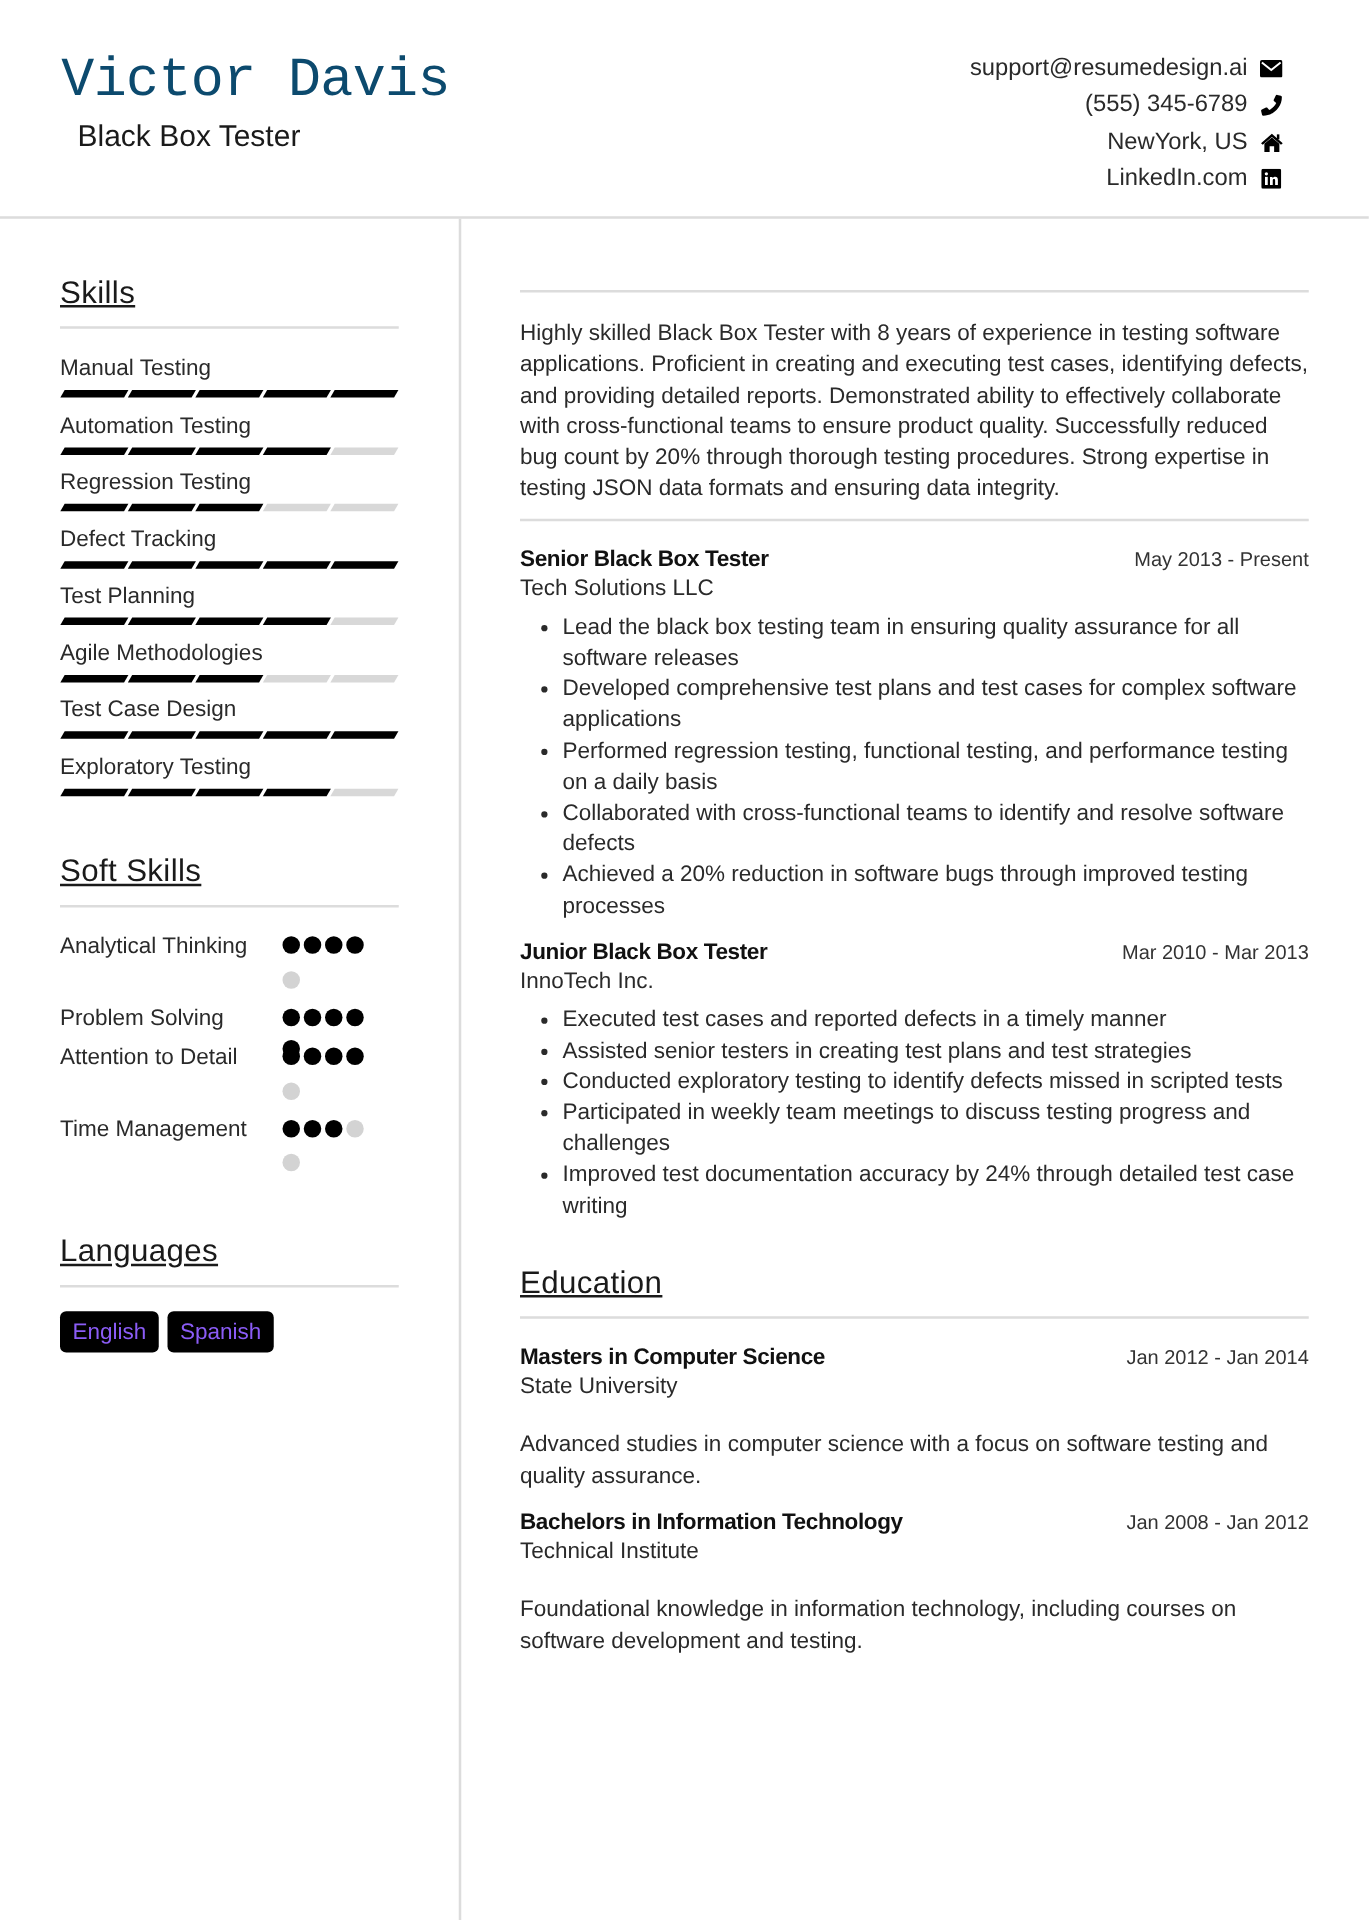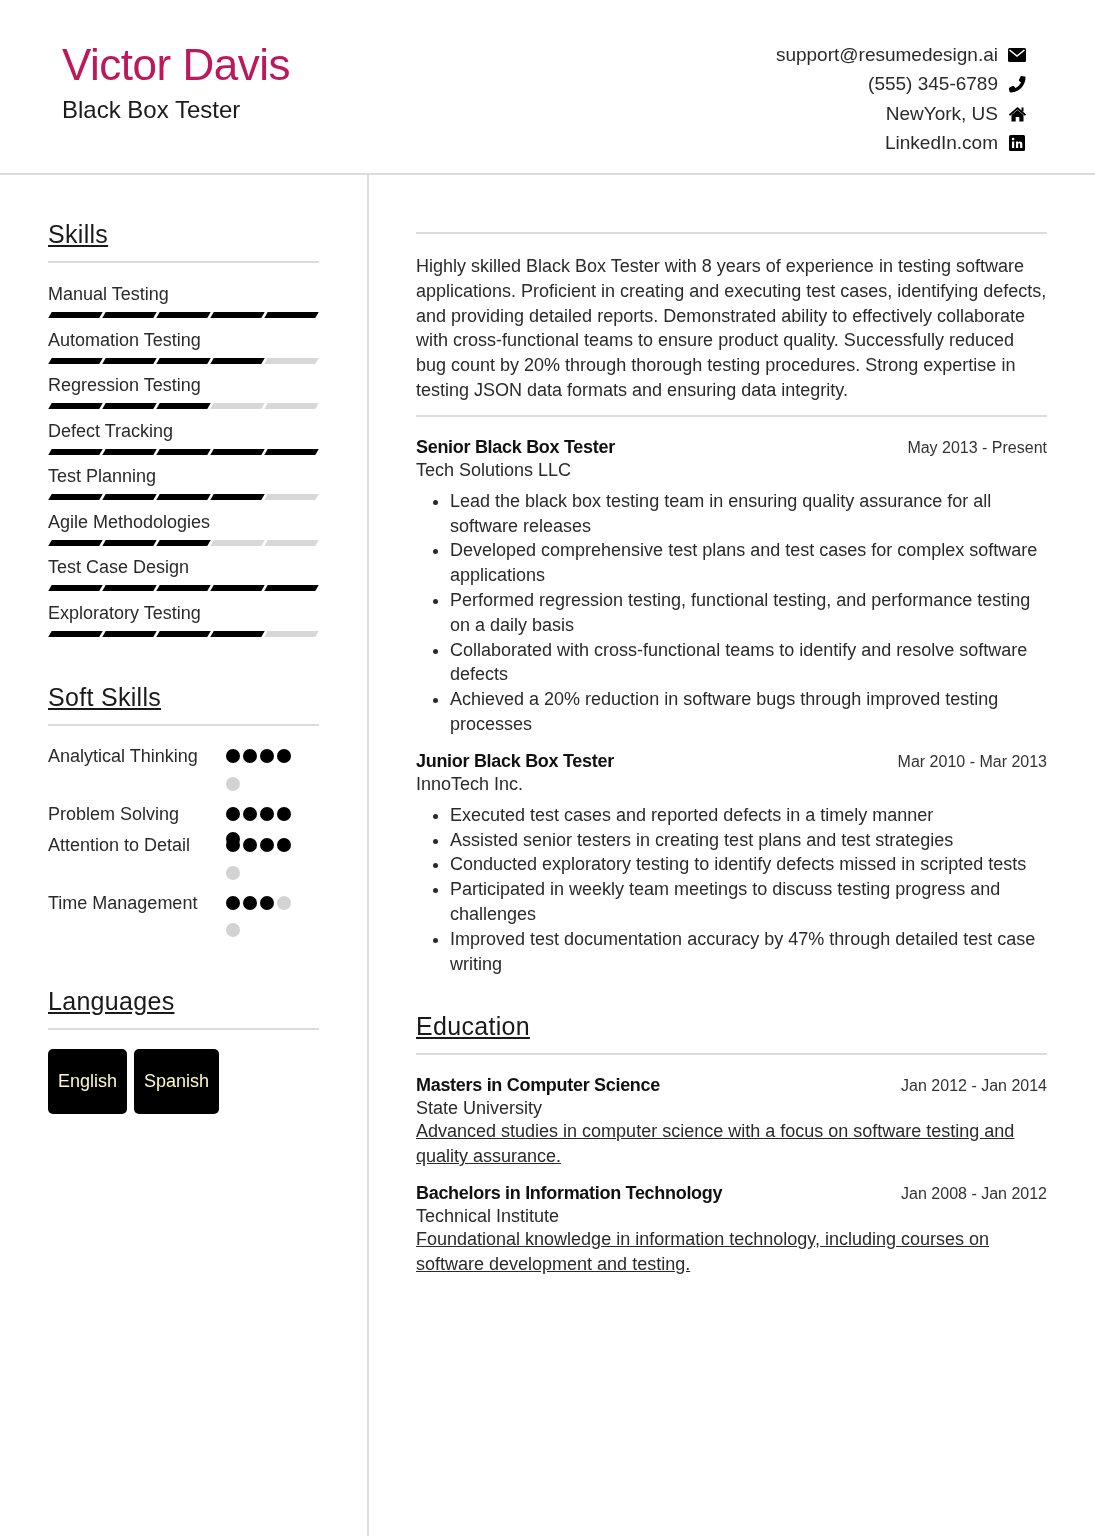--- a/index.html
+++ b/index.html
@@ -1,20 +1,20 @@
 <!DOCTYPE html>
 <html><head>
 <meta charset="utf-8">
 <style>
   * { box-sizing: border-box; margin: 0; padding: 0; }
   html, body { width: 1095px; height: 1536px; background: #ffffff; }
   body { font-family: "Liberation Sans", "DejaVu Sans", sans-serif; color: #222; position: relative; overflow: hidden; }
 
   .header { position: absolute; left: 0; top: 0; width: 1095px; height: 175px; border-bottom: 2px solid #dcdcdc; }
-  .name { position: absolute; left: 62px; top: 40px; font-size: 44px; font-weight: 500; color: #be185d; letter-spacing: -0.5px; }
+  .name { position: absolute; left: 49px; top: 40px; font-size: 44px; font-weight: 500; color: #0c4a6e; letter-spacing: -0.5px; font-family: Liberation Mono, monospace; }
   .title { position: absolute; left: 62px; top: 96px; font-size: 24px; color: #1a1a1a; }
   .contacts { position: absolute; right: 68px; top: 40px; text-align: right; }
   .contact { display: flex; justify-content: flex-end; align-items: center; height: 29.5px; font-size: 19px; color: #2a2a2a; }
   .contact .ic { width: 20px; height: 20px; margin-left: 9px; display: inline-flex; align-items: center; justify-content: center; }
 
   .vline { position: absolute; left: 367px; top: 175px; width: 2px; height: 1361px; background: #dcdcdc; }
 
   .left { position: absolute; left: 48px; top: 220px; width: 271px; }
   .section-title { font-size: 25px; font-weight: 500; color: #1a1a1a; letter-spacing: 0.3px; text-decoration: underline; }
   .divider { height: 2px; background: #dcdcdc; margin-top: 12px; }
@@ -29,38 +29,38 @@
   .soft-title { margin-top: 36px; }
   .soft { margin-top: 18px; position: relative; }
   .soft-row { display: flex; position: relative; }
   .soft-name { width: 178px; font-size: 18px; color: #2a2a2a; line-height: 25px; }
   .dots { width: 80px; display: flex; flex-wrap: wrap; gap: 3px 3px; padding-top: 5px; }
   .dot { width: 14px; height: 14px; border-radius: 50%; background: #000; margin-bottom: 8px; }
   .dot.off { background: #d3d3d3; }
 
   .lang-title { margin-top: 40px; }
   .langs { display: flex; gap: 7px; margin-top: 19px; }
-  .lang { background: #000; color: #fef9c3; font-size: 18px; padding: 22px 10px; border-radius: 5px; line-height: 21px; }
+  .lang { background: #000; color: #8b5cf6; font-size: 18px; padding: 6px 10px; border-radius: 5px; line-height: 21px; }
 
   .right { position: absolute; left: 416px; top: 220px; width: 631px; }
   .body-text { font-size: 18px; color: #2a2a2a; line-height: 24.8px; }
   .summary { margin-top: 20px; }
   .work-title { margin-top: 36px; }
   .job { margin-top: 20px; }
   .job + .job { margin-top: 14px; }
   .job-head { display: flex; justify-content: space-between; align-items: baseline; }
   .job-role { font-size: 18px; font-weight: 700; color: #111; letter-spacing: -0.3px; }
   .job-date { font-size: 16px; color: #333; text-align: right; }
   .job-company { font-size: 18px; color: #2a2a2a; margin-top: 2px; }
   ul.bullets { margin-top: 8px; padding-left: 34px; }
   ul.bullets li { font-size: 18px; color: #2a2a2a; line-height: 24.8px; }
   .edu-title { margin-top: 36px; }
   .edu { margin-top: 20px; }
   .edu + .edu { margin-top: 14px; }
-  .edu-desc { margin-top: 0; text-decoration: underline; }
+  .edu-desc { margin-top: 24px; }
 </style>
 </head>
 <body>
 
 <div class="header">
   <div class="name">Victor Davis</div>
   <div class="title">Black Box Tester</div>
   <div class="contacts">
     <div class="contact">
       <span>support@resumedesign.ai</span>
@@ -268,21 +268,21 @@
         <div class="job-head">
           <div class="job-role">Junior Black Box Tester</div>
           <div class="job-date">Mar 2010 - Mar 2013</div>
         </div>
         <div class="job-company">InnoTech Inc.</div>
         <ul class="bullets">
           <li>Executed test cases and reported defects in a timely manner</li>
           <li>Assisted senior testers in creating test plans and test strategies</li>
           <li>Conducted exploratory testing to identify defects missed in scripted tests</li>
           <li>Participated in weekly team meetings to discuss testing progress and challenges</li>
-          <li>Improved test documentation accuracy by 47% through detailed test case writing</li>
+          <li>Improved test documentation accuracy by 24% through detailed test case writing</li>
         </ul>
       </div>
     </div>
 
   <div class="section-title edu-title">Education</div>
   <div class="divider"></div>
   <div id="edu">
       <div class="edu">
         <div class="job-head">
           <div class="job-role">Masters in Computer Science</div>

